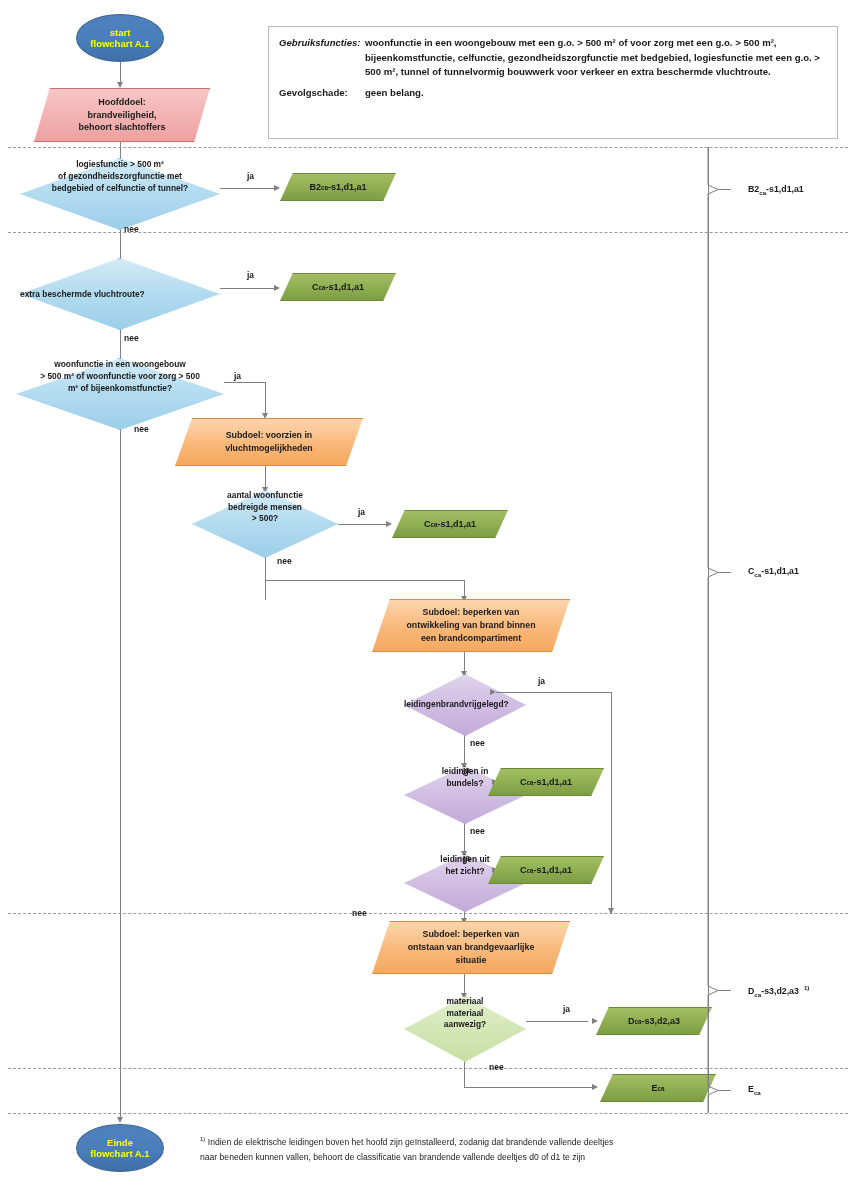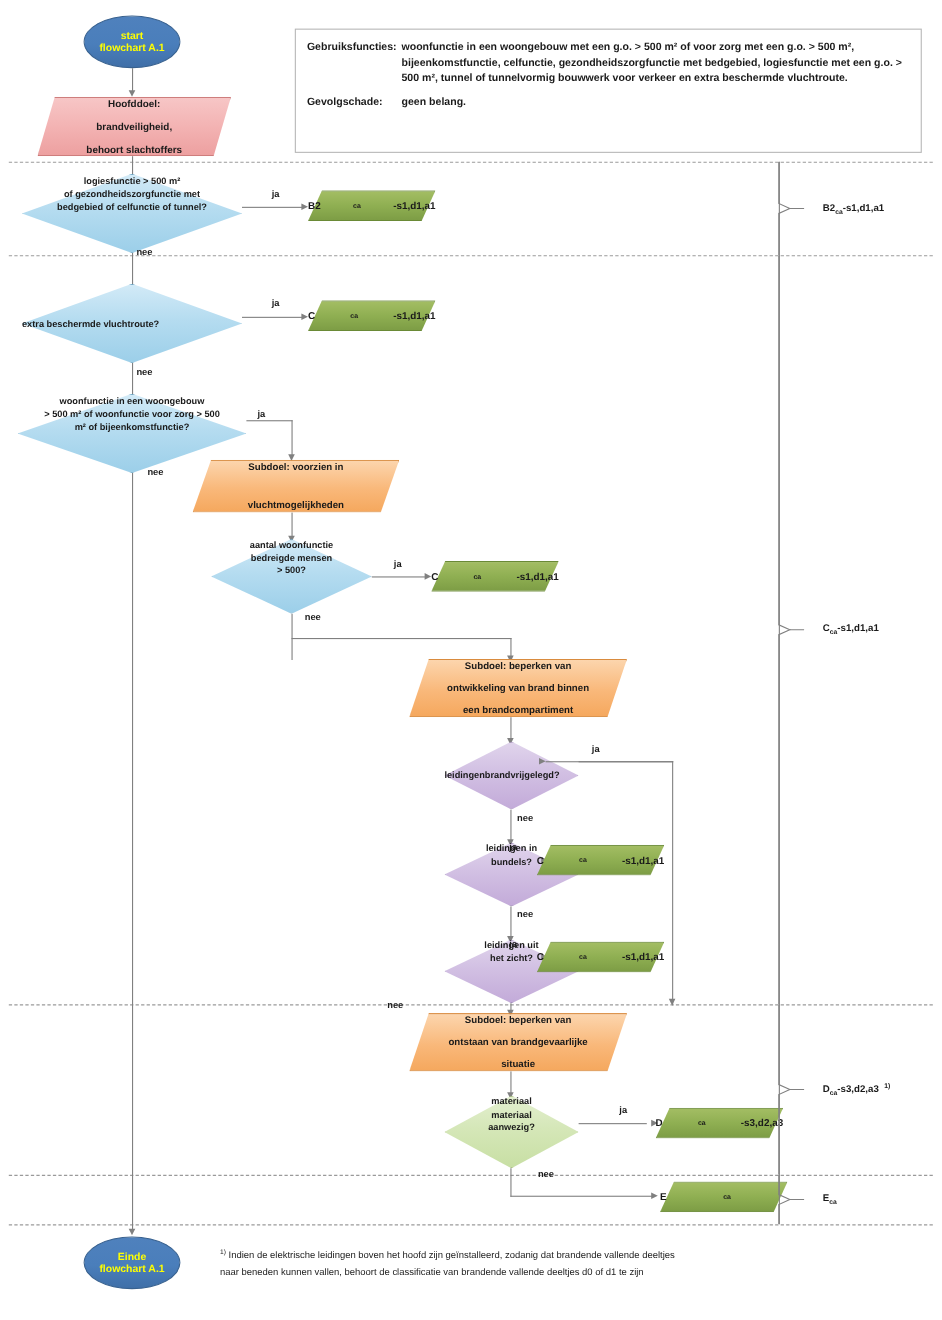--- a/index.html
+++ b/index.html
@@ -10,21 +10,21 @@
   .node{position:absolute;box-sizing:border-box;display:flex;align-items:center;
         justify-content:center;text-align:center;font-weight:bold;color:#1a1a1a;}
 
   
   .ellipse{border-radius:50%;background:linear-gradient(180deg,#4f81bd 0%,#4a7ebb 55%,#3f6fa8 100%);
            border:1px solid #38618f;color:#ffff00;font-size:9.5px;line-height:11px;}
 
   
   .para{position:absolute;}
   .para > .shape{position:absolute;inset:0;}
-  .para > .lbl{position:absolute;inset:0;display:flex;align-items:center;justify-content:space-between;
+  .para > .lbl{position:absolute;inset:0;display:flex;align-items:center;justify-content:center;
                text-align:center;font-weight:bold;color:#1a1a1a;}
 
   .para-red .shape{background:linear-gradient(180deg,#f7c6c6 0%,#f3b3b3 50%,#eda0a0 100%);
         border:1px solid #c9706f;
         clip-path:polygon(9% 0,100% 0,91% 100%,0 100%);}
   .para-orange .shape{background:linear-gradient(180deg,#fbd0a5 0%,#f8b473 50%,#f5a košu 100%);}
   .para-orange .shape{background:linear-gradient(180deg,#fcd5ad 0%,#f9b87a 55%,#f5a85e 100%);
         border:1px solid #d98b3e;
         clip-path:polygon(9% 0,100% 0,91% 100%,0 100%);}
   .para-green .shape{background:linear-gradient(180deg,#a3bd63 0%,#8faf52 50%,#7d9d45 100%);
@@ -96,21 +96,21 @@
       <span>brandveiligheid,</span>
       <span>behoort slachtoffers</span>
     </div>
   </div>
 
   <div class="ln vln" style="left:120px;top:142px;height:23px;"></div>
   <div class="arrow arrow-d" style="left:116.5px;top:163px;"></div>
 
   <div class="infobox" style="left:268px;top:26px;width:570px;height:113px;padding:9px 10px 0 10px;">
     <div class="row" style="margin-bottom:6px;">
-      <div class="key" style="width:86px;flex:none;line-height:14.5px;">Gebruiksfuncties:</div>
+      <div class="key" style="width:86px;flex:none;line-height:14.5px;font-style:italic;">Gebruiksfuncties:</div>
       <div class="val" style="flex:1;">woonfunctie in een woongebouw met een g.o. &gt; 500 m² of voor zorg met een g.o. &gt; 500 m², bijeenkomstfunctie, celfunctie, gezondheidszorgfunctie met bedgebied, logiesfunctie met een g.o. &gt; 500 m², tunnel of  tunnelvormig bouwwerk voor verkeer en extra beschermde vluchtroute.</div>
     </div>
     <div class="row" style="margin-top:5px;">
       <div class="key" style="width:86px;flex:none;line-height:14.5px;">Gevolgschade:</div>
       <div class="val" style="flex:1;">geen belang.</div>
     </div>
   </div>
 
   <div class="dia dia-blue" style="left:20px;top:158px;width:200px;height:72px;">
     <div class="shape"></div>

